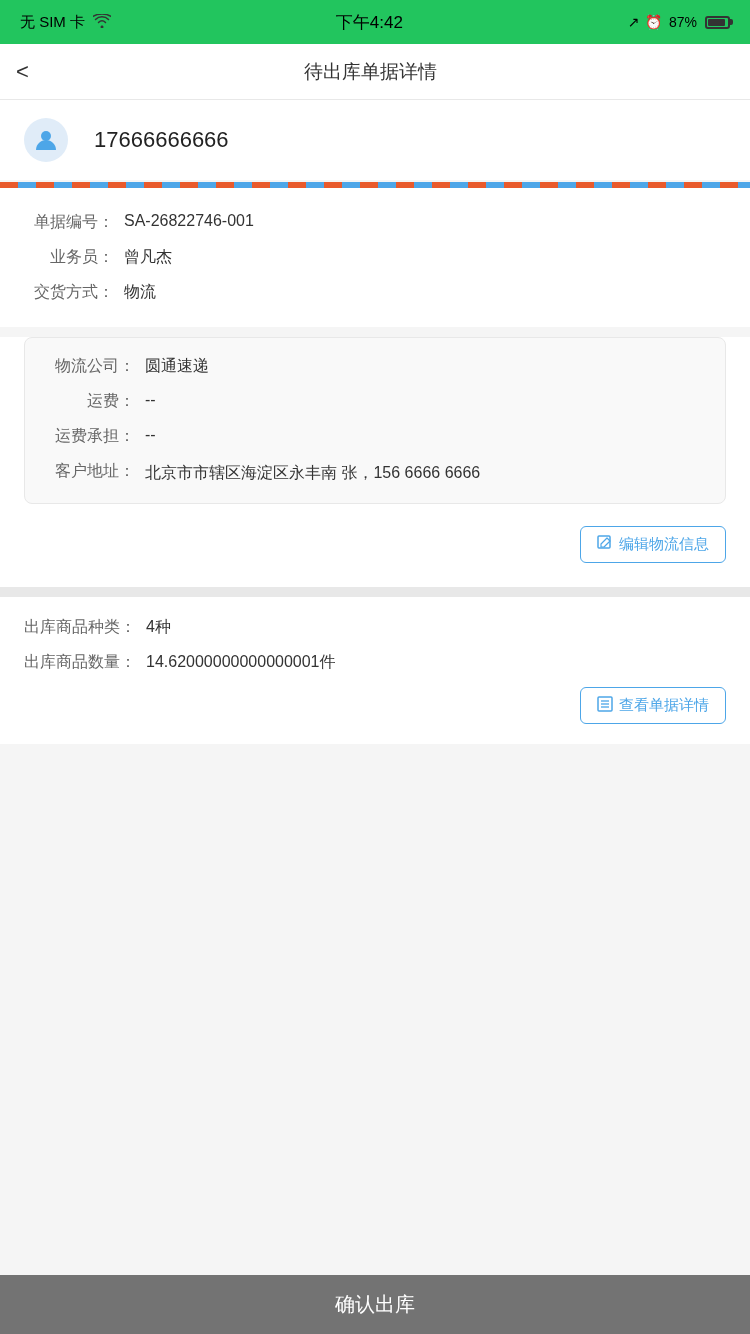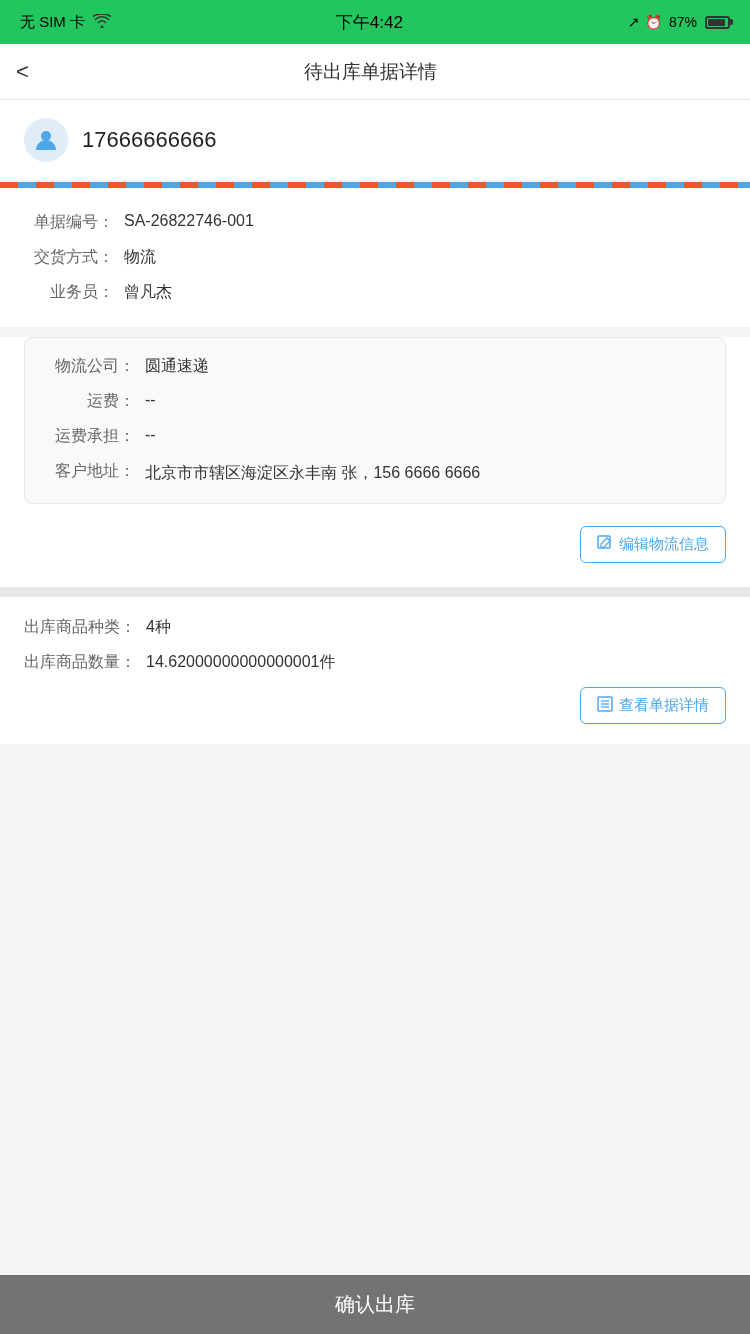--- a/index.html
+++ b/index.html
@@ -92,21 +92,21 @@
       color: #333;
       margin-right: 30px;
     }
 
     
     .user-header {
       background: #fff;
       padding: 18px 24px;
       display: flex;
       align-items: center;
-      gap: 14px;
+      gap: 26px;
       margin-bottom: 2px;
     }
     .user-avatar {
       width: 44px;
       height: 44px;
       background: #e0ecf8;
       border-radius: 50%;
       display: flex;
       align-items: center;
       justify-content: center;
@@ -315,26 +315,26 @@
 </div>
 
 <div class="dashed-divider"></div>
 
 <div class="info-section">
   <div class="info-row">
     <span class="info-label">单据编号：</span>
     <span class="info-value">SA-26822746-001</span>
   </div>
   <div class="info-row">
+    <span class="info-label">业务员：</span>
+    <span class="info-value">曾凡杰</span>
+  </div>
+  <div class="info-row">
     <span class="info-label">交货方式：</span>
     <span class="info-value">物流</span>
-  </div>
-  <div class="info-row">
-    <span class="info-label">业务员：</span>
-    <span class="info-value">曾凡杰</span>
   </div>
 </div>
 
 <div style="background:#fff; padding: 0 24px 20px 24px; margin-bottom: 0;">
   <div class="logistics-card">
     <div class="logistics-row">
       <span class="logistics-label">物流公司：</span>
       <span class="logistics-value">圆通速递</span>
     </div>
     <div class="logistics-row">

